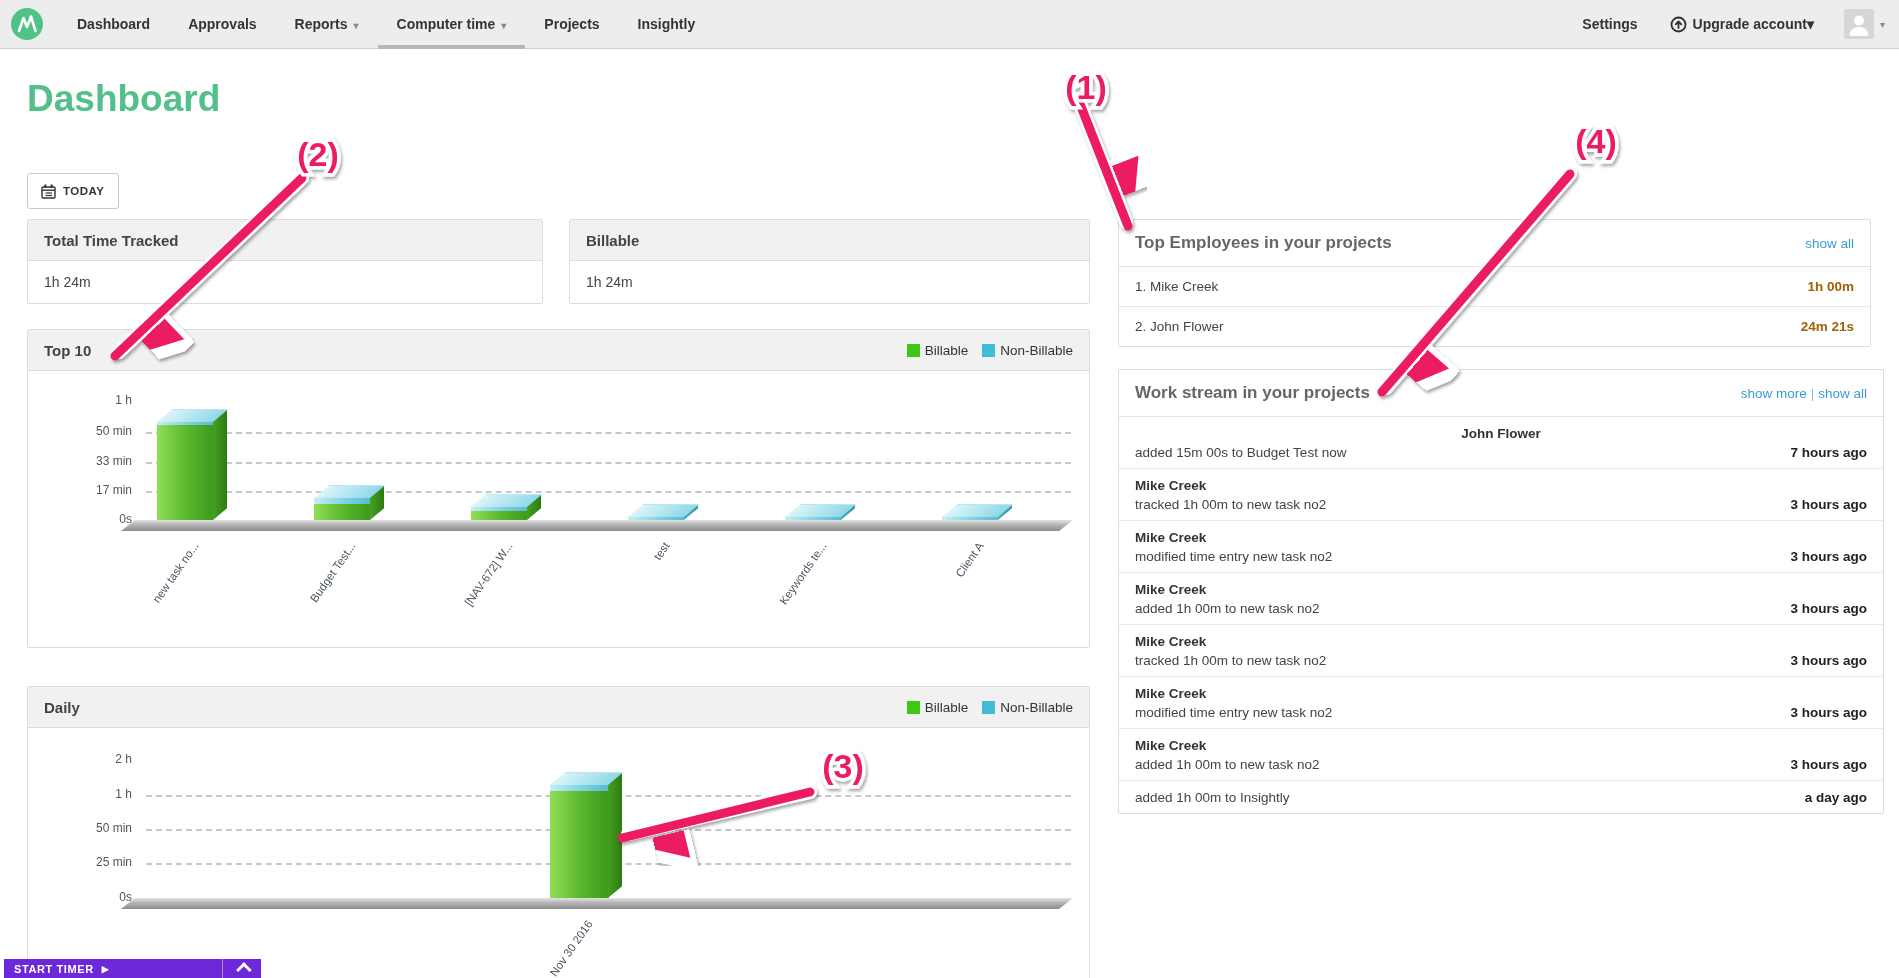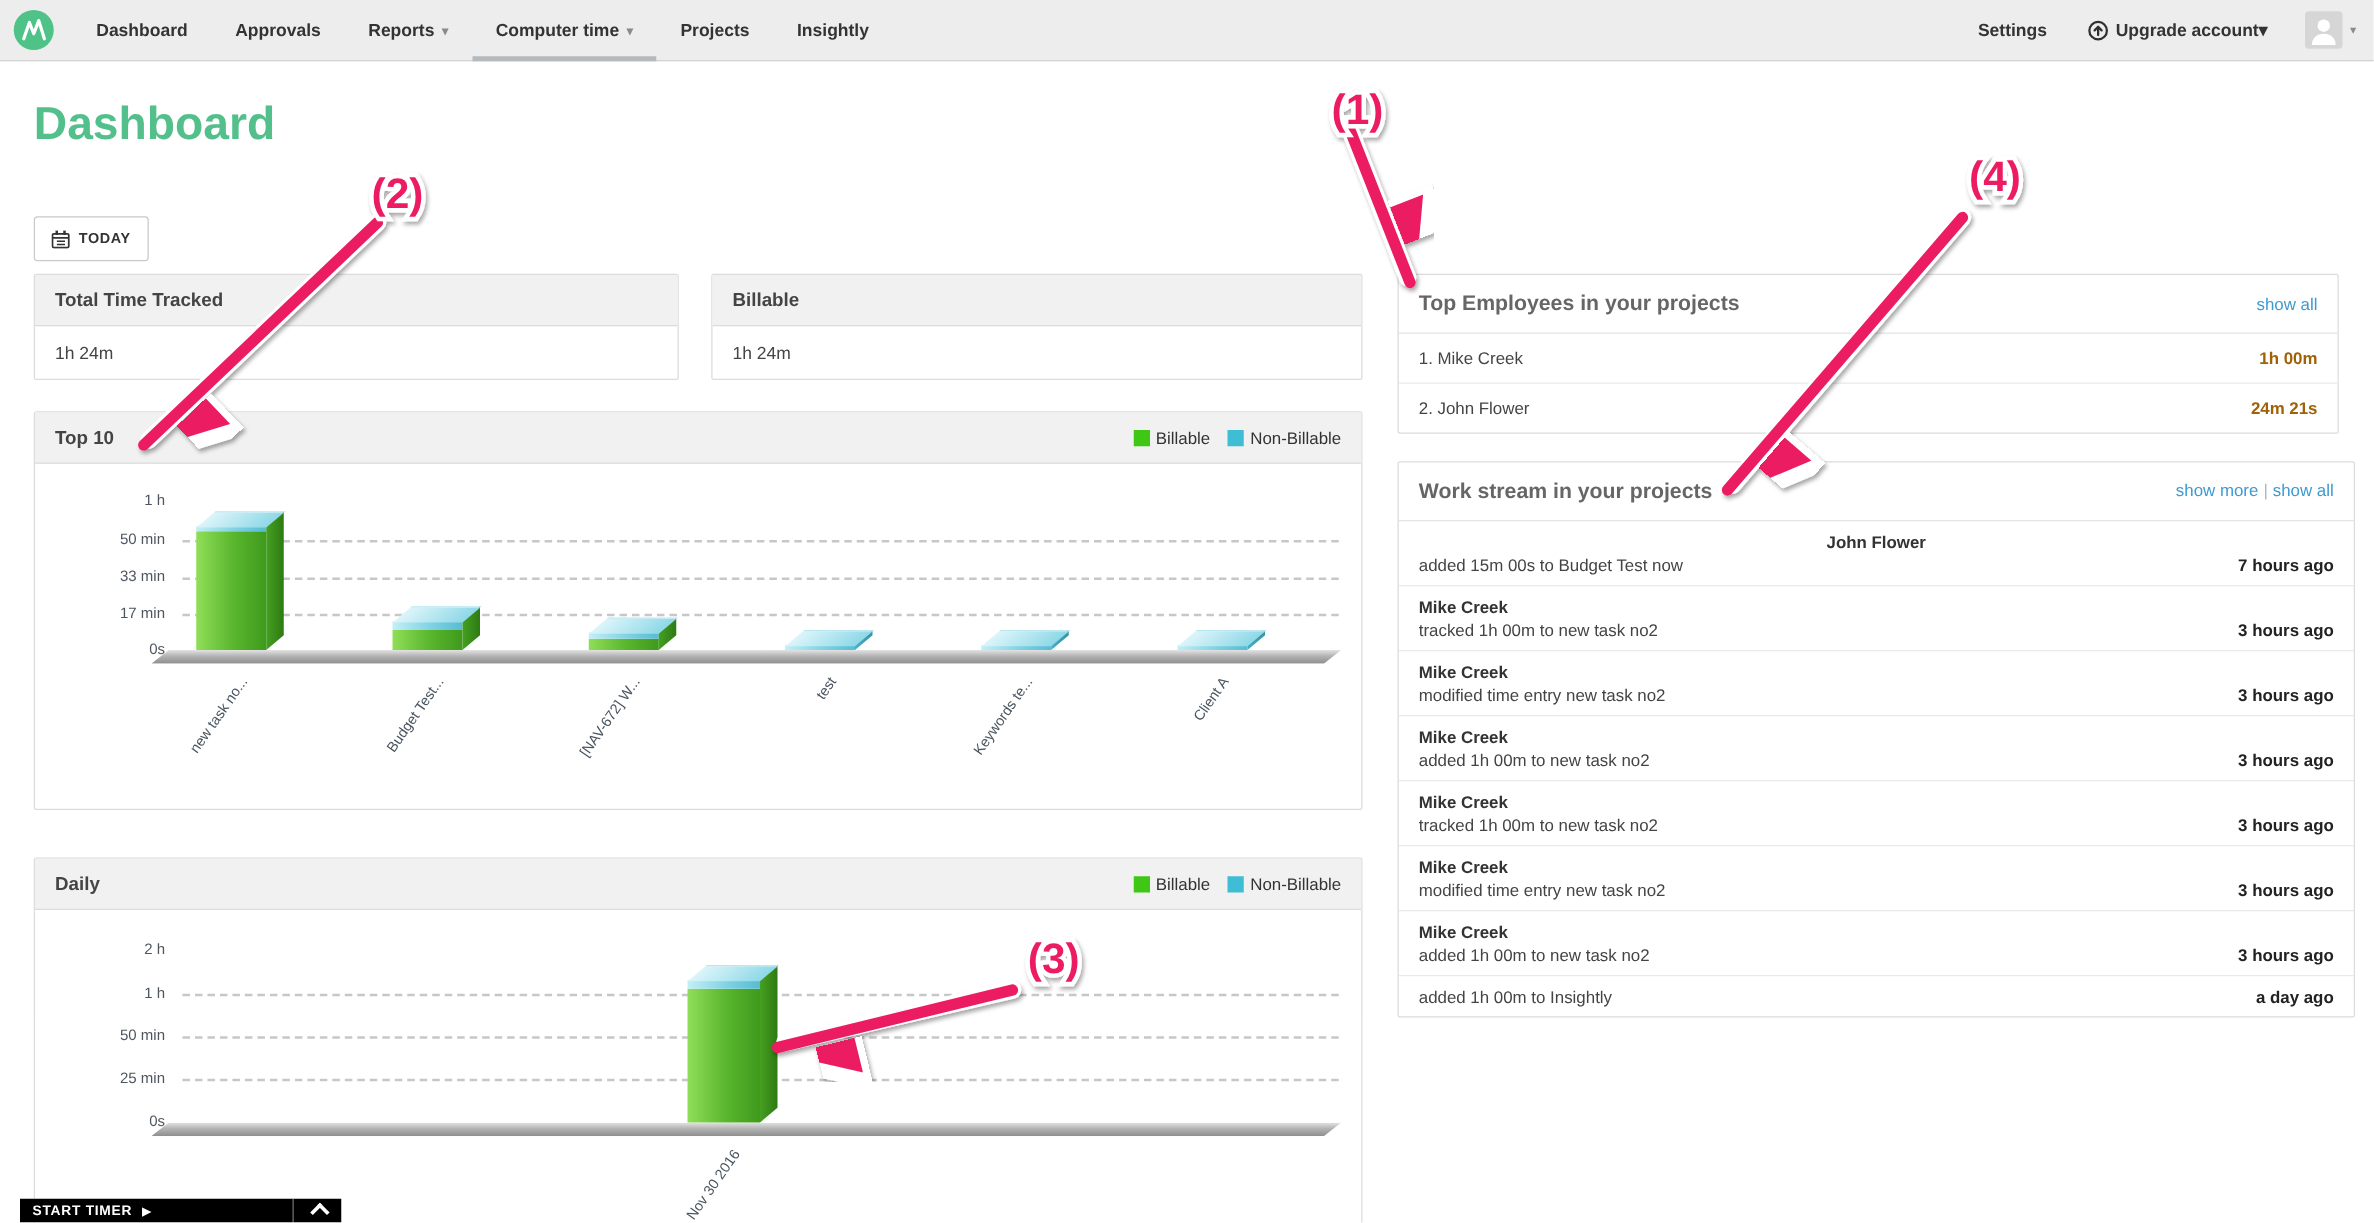--- a/index.html
+++ b/index.html
@@ -67,21 +67,21 @@
   .emp-row:first-child{border-top:none;}
   .emp-time{font-weight:bold;color:#a16207;font-size:13.5px;}
   .stream-row{padding:9px 16px 8px;border-top:1px solid #e9e9e9;}
   .stream-row:first-child{border-top:none;text-align:center;}
   .stream-name{font-size:13.5px;font-weight:bold;color:#333;margin-bottom:4px;}
   .stream-line{display:flex;justify-content:space-between;align-items:baseline;}
   .stream-detail{font-size:13.5px;color:#444;}
   .stream-ago{font-size:13.5px;font-weight:bold;color:#222;white-space:nowrap;}
 
   
-  .timer-bar{position:absolute;left:16px;bottom:0;width:257px;height:19px;background:#000000;
+  .timer-bar{position:absolute;left:4px;bottom:0;width:257px;height:19px;background:#6d28d9;
     display:flex;align-items:center;cursor:pointer;z-index:6;}
   .timer-label{flex:1;color:#fff;font-size:11px;font-weight:bold;letter-spacing:.6px;padding-left:10px;
     display:flex;align-items:center;}
   .timer-label .play{font-size:9px;margin-left:8px;}
   .timer-toggle{width:38px;height:100%;border-left:1px solid rgba(255,255,255,.45);
     display:flex;align-items:center;justify-content:center;}
   .chev-up{width:8px;height:8px;border-top:3px solid #fff;border-right:3px solid #fff;
     transform:rotate(-45deg) translateY(2px);}
 
   

